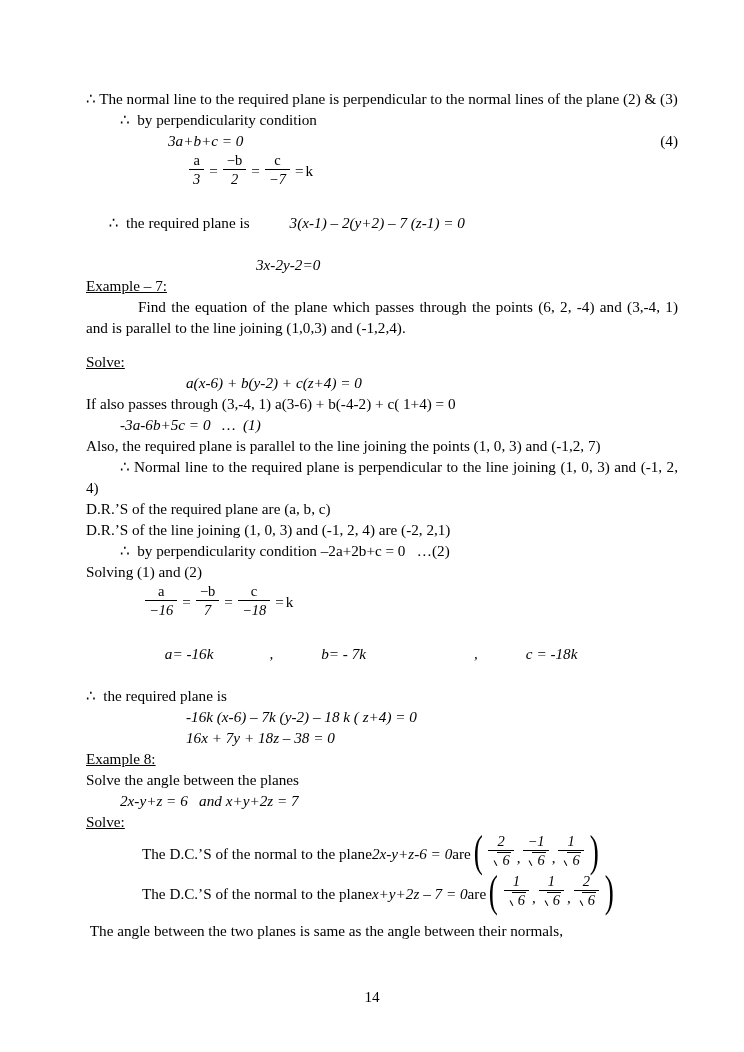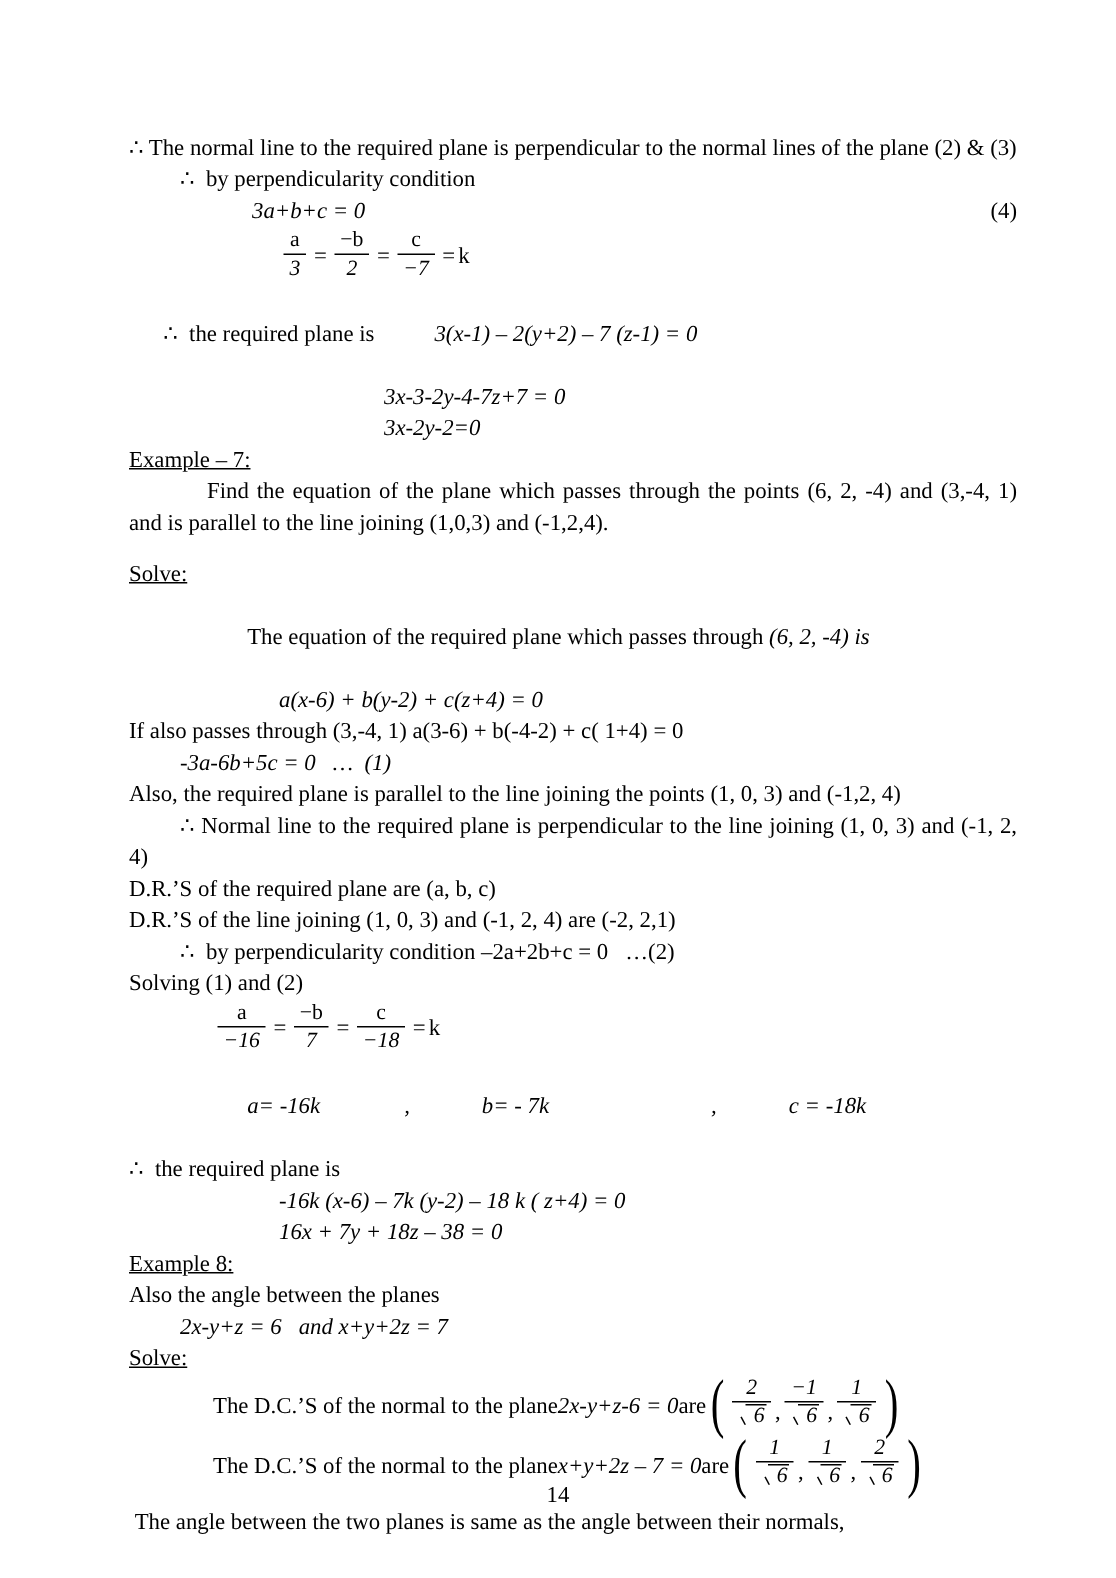--- a/index.html
+++ b/index.html
@@ -197,40 +197,36 @@
         <span class="num">c</span>
         <span class="den">−7</span>
       </span>
       <span class="fraceq">=</span>
       <span style="font-size:15.2px;">k</span>
     </div>
 
     <div class="line">
       <span>∴  the required plane is</span><span style="display:inline-block;width:40px"></span><span class="ital">3(x-1) – 2(y+2) – 7 (z-1) = 0</span>
     </div>
-    <div class="line ind7 ital">3x-3-2y-4-7z+7 = 0</div>
     <div class="line ind7 ital">3x-2y-2=0</div>
 
     <div class="hdrwrap">
       <span class="hdr">Example – 7:</span>
     </div>
     <div class="para" style="text-indent:52px;">Find the equation of the plane which passes through the points (6, 2, -4) and (3,-4, 1) and is parallel to the line joining (1,0,3) and (-1,2,4).</div>
 
     <div class="spacer12"></div>
 
     <div class="hdrwrap">
       <span class="hdr">Solve:</span>
-    </div>
-    <div class="line ind3">
-      <span>The equation of the required plane which passes through </span><span class="ital">(6, 2, -4) is</span>
     </div>
     <div class="line ind5 ital">a(x-6) + b(y-2) + c(z+4) = 0</div>
     <div class="line">If also passes through (3,-4, 1) a(3-6) + b(-4-2) + c( 1+4) = 0</div>
     <div class="line ind2 ital">-3a-6b+5c = 0   …  (1)</div>
-    <div class="line">Also, the required plane is parallel to the line joining the points (1, 0, 3) and (-1,2, 4)</div>
+    <div class="line">Also, the required plane is parallel to the line joining the points (1, 0, 3) and (-1,2, 7)</div>
     <div class="para" style="text-indent:34px;">∴  Normal line to the required plane is perpendicular to the line joining (1, 0, 3) and (-1, 2, 4)</div>
     <div class="line">D.R.’S of the required plane are (a, b, c)</div>
     <div class="line">D.R.’S of the line joining (1, 0, 3) and (-1, 2, 4) are (-2, 2,1)</div>
     <div class="line ind2">∴  by perpendicularity condition –2a+2b+c = 0   …(2)</div>
     <div class="line">Solving (1) and (2)</div>
 
     <div class="frac-line-holder ind3" style="margin-top:2px;margin-bottom:2px;">
       <span class="frac">
         <span class="num">a</span>
         <span class="den">−16</span>
@@ -253,21 +249,21 @@
       <span class="ital">a= -16k</span><span style="display:inline-block;width:56px"></span><span class="ital">,</span><span style="display:inline-block;width:48px"></span><span class="ital">b= - 7k</span><span style="display:inline-block;width:108px"></span><span class="ital">,</span><span style="display:inline-block;width:48px"></span><span class="ital">c = -18k</span>
     </div>
 
     <div class="line">∴  the required plane is</div>
     <div class="line ind5 ital">-16k (x-6) – 7k (y-2) – 18 k ( z+4) = 0</div>
     <div class="line ind5 ital">16x + 7y + 18z – 38 = 0</div>
 
     <div class="hdrwrap">
       <span class="hdr">Example 8:</span>
     </div>
-    <div class="line">Also the angle between the planes</div>
+    <div class="line">Solve the angle between the planes</div>
     <div class="line ind2 ital">2x-y+z = 6   and x+y+2z = 7</div>
 
     <div class="hdrwrap">
       <span class="hdr">Solve:</span>
     </div>
 
     <div class="spacer4"></div>
 
     <div class="ind3" style="display:flex;align-items:center;font-size:15.2px;line-height:20px;margin-bottom:4px;">
       <span>The D.C.’S of the normal to the plane </span>

